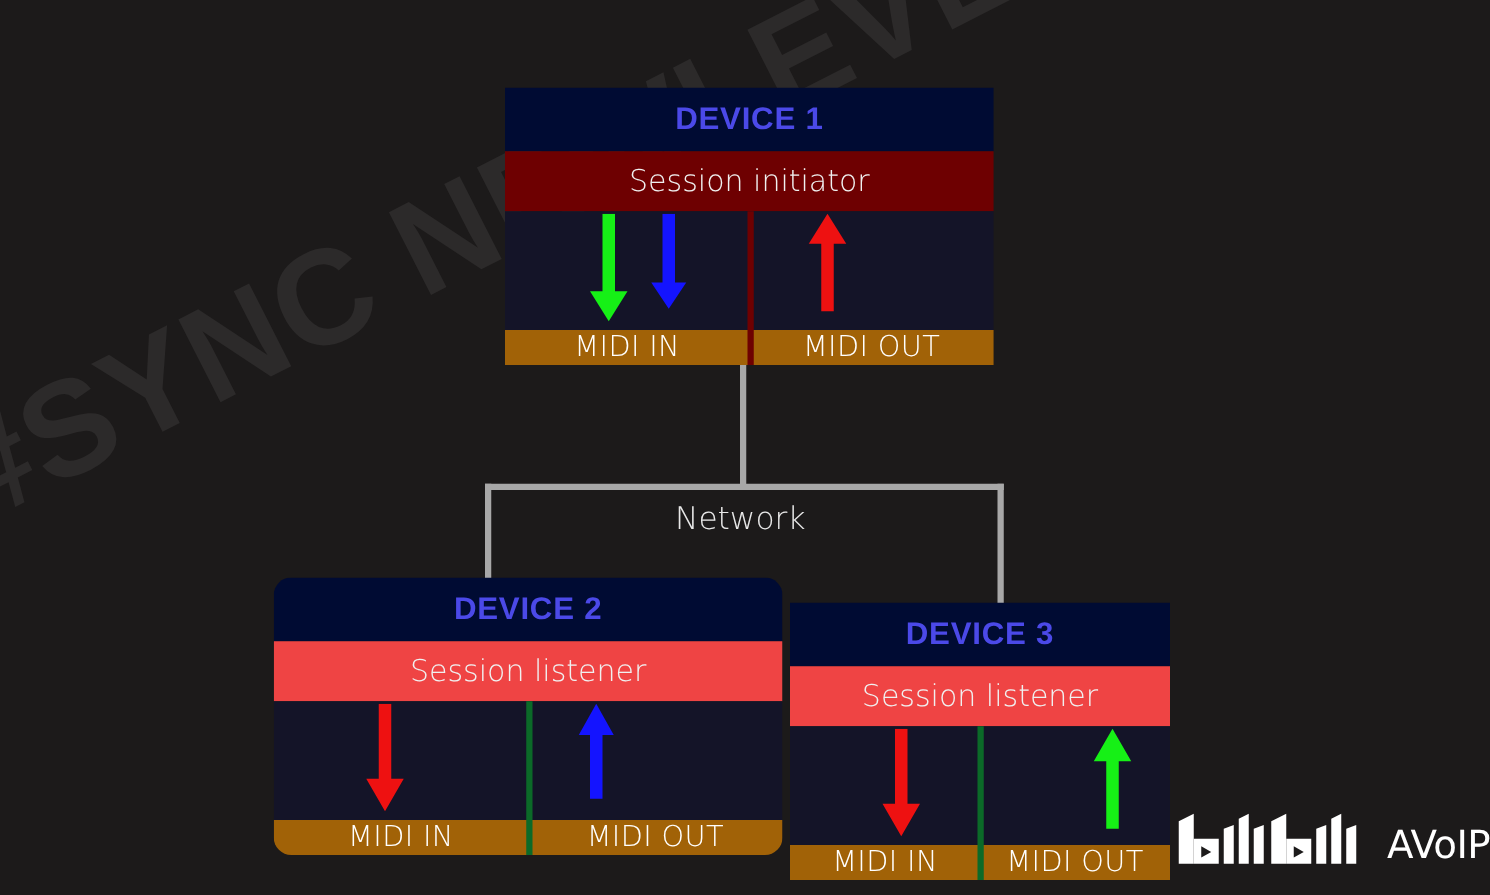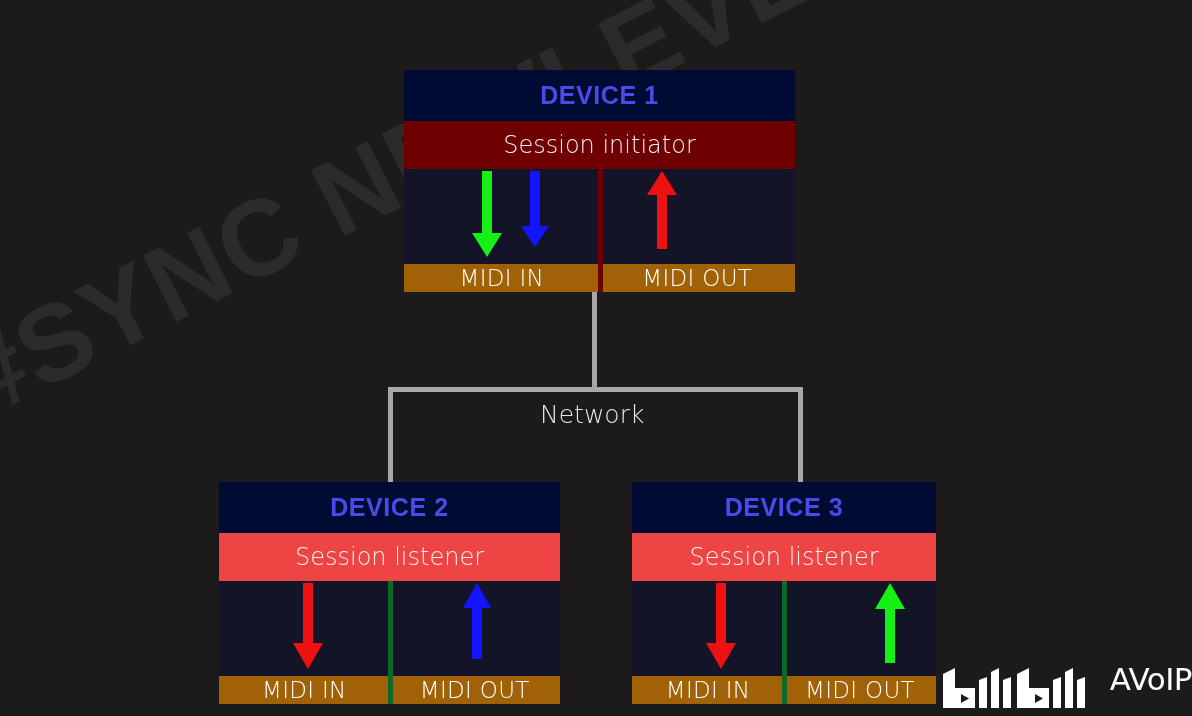--- a/index.html
+++ b/index.html
@@ -134,23 +134,23 @@
 
   
   .arrow {
     position: absolute;
   }
 
   
   #logo {
     position: absolute;
     right: 0px;
-    bottom: 4px;
-    display: flex;
-    align-items: flex-start;
+    bottom: 21px;
+    display: flex;
+    align-items: flex-end;
     gap: 13px;
   }
   #logo-bili { display: block; }
   #logo-avoip {
     color: #ffffff;
     font-size: 31px;
     font-weight: 400;
     letter-spacing: -0.5px;
     font-family: "DejaVu Sans", sans-serif;
     line-height: 1;
@@ -193,21 +193,21 @@
         <polygon points="17,0 32,24 22,24 22,78 12,78 12,24 2,24" fill="#ee1111"></polygon>
       </svg>
     </div>
     <div class="dev-ports">
       <div class="port">MIDI IN</div>
       <div class="port">MIDI OUT</div>
       <div class="dev-divider red"></div>
     </div>
   </div>
 
-  <div class="device" style="left:219px; top:482px; width:341px; height:222px;">
+  <div class="device" style="left:219px; top:462px; width:407px; height:222px;border-radius:14px;">
     <div class="dev-header">DEVICE 2</div>
     <div class="dev-role listener">Session listener</div>
     <div class="dev-body">
       <div class="dev-divider green"></div>
 
       <svg class="arrow" style="left:72px; top:2px;" width="34" height="90" viewBox="0 0 34 90">
         <polygon points="12,0 22,0 22,60 32,60 17,86 2,60 12,60" fill="#ee1111"></polygon>
       </svg>
 
       <svg class="arrow" style="left:241px; top:2px;" width="34" height="80" viewBox="0 0 34 80">

